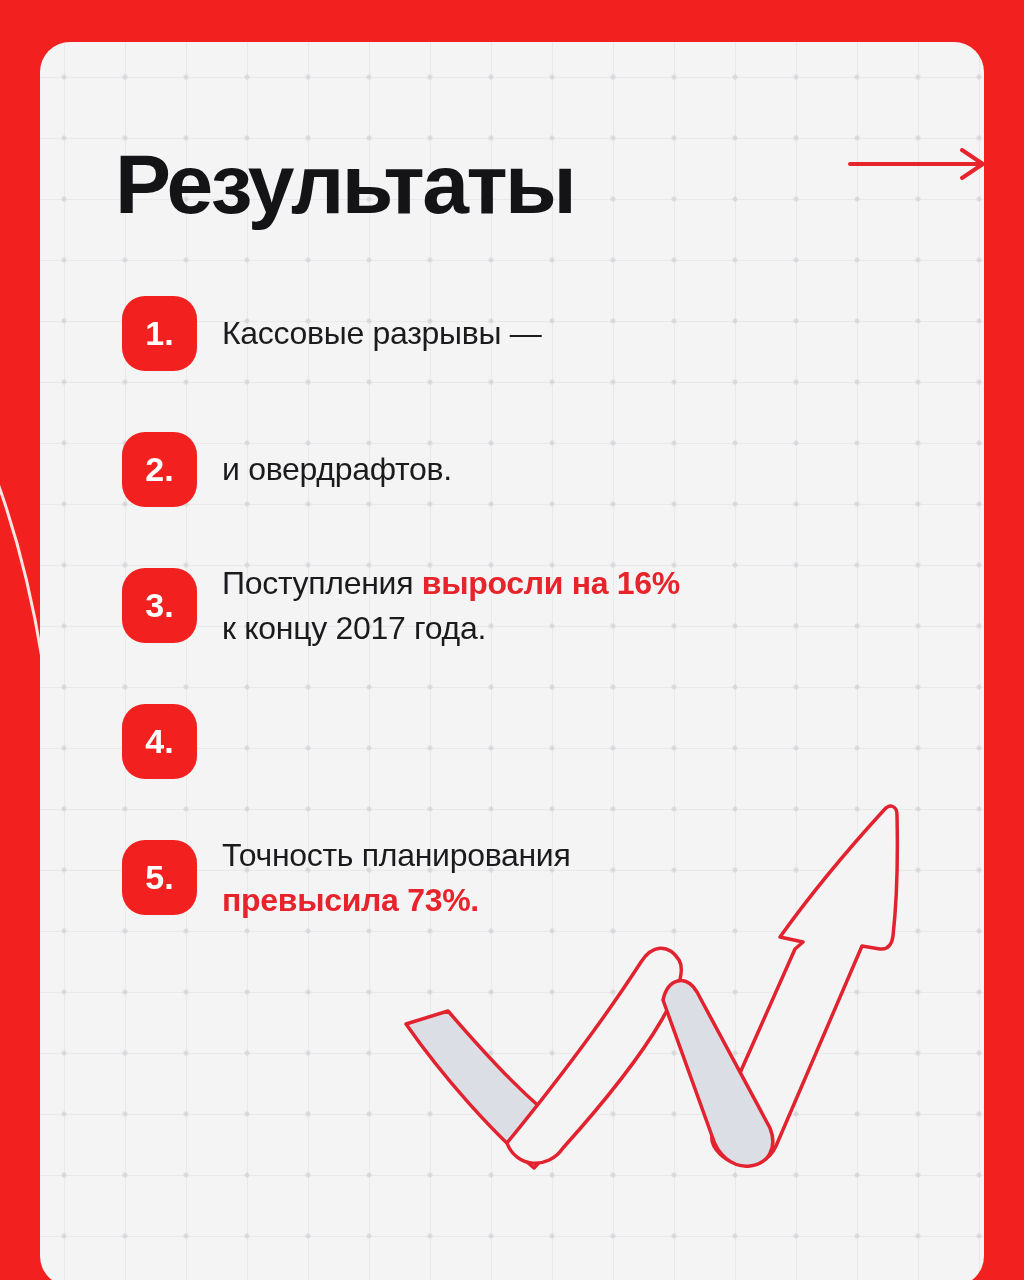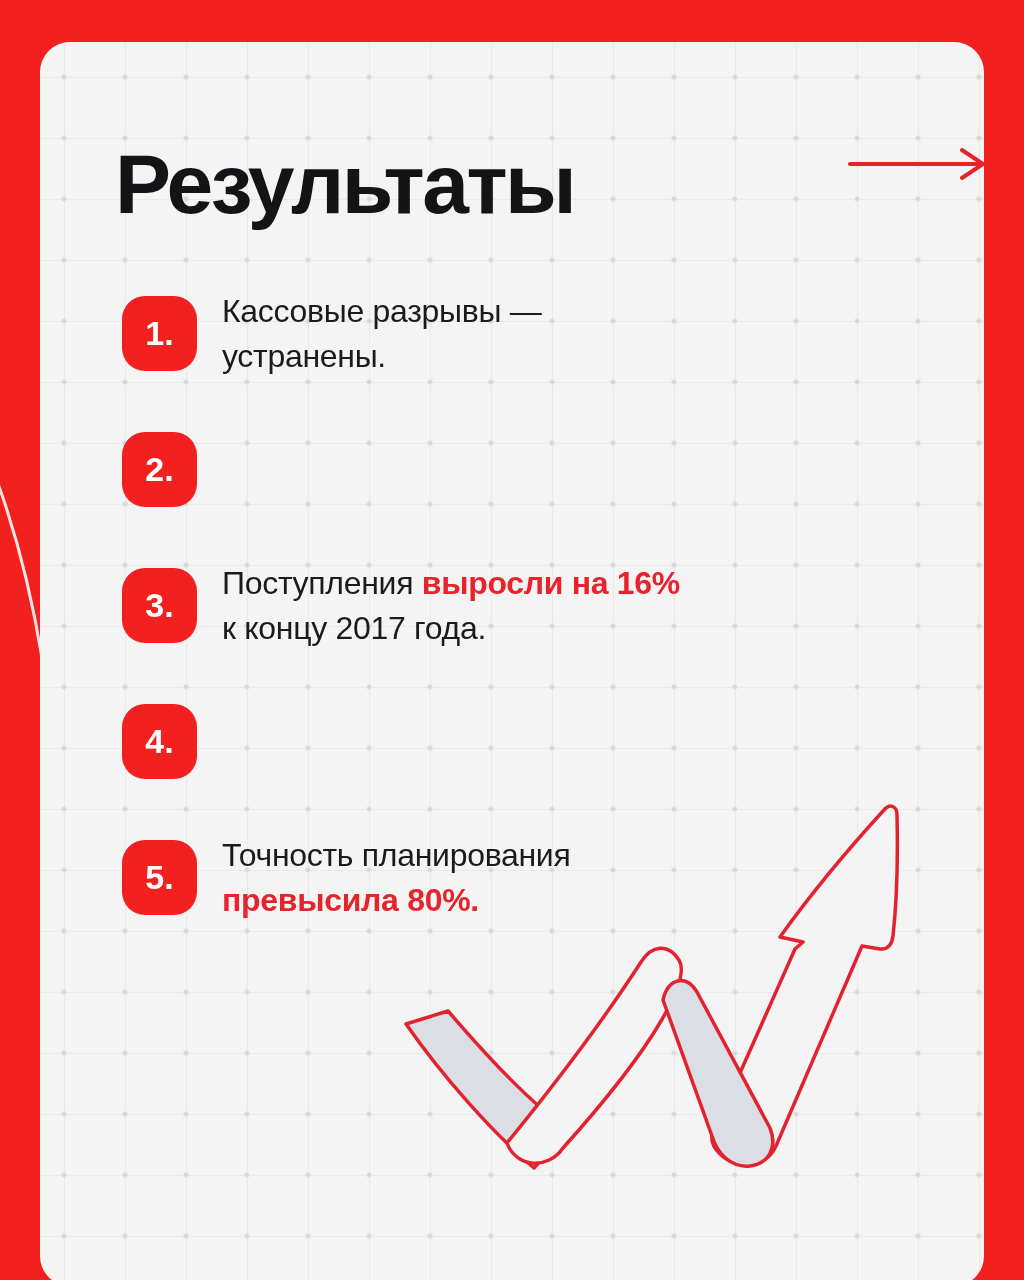--- a/index.html
+++ b/index.html
@@ -66,27 +66,27 @@
       <path d="M 10 26 L 140 26" stroke="var(--accent-text)" stroke-width="4" stroke-linecap="round"></path>
       <path d="M 122 12 L 143 26 L 122 40" stroke="var(--accent-text)" stroke-width="4" stroke-linecap="round" stroke-linejoin="round" fill="none"></path>
     </svg>
 
     <div class="items">
 
       <div class="item-row r1">
         <div class="badge">1.</div>
         <div class="item-text">
           <div><span>Кассовые разрывы —</span><span class="hl"></span></div>
-          <div><span>устранены.</span><span class="hl"></span></div>
         </div>
       </div>
 
       <div class="item-row r2">
         <div class="badge">2.</div>
         <div class="item-text">
+          <div><span>и овердрафтов.</span><span class="hl"></span></div>
         </div>
       </div>
 
       <div class="item-row r3">
         <div class="badge">3.</div>
         <div class="item-text">
           <div><span>Поступления </span><span class="hl">выросли на 16%</span></div>
           <div><span>к концу 2017 года.</span><span class="hl"></span></div>
         </div>
       </div>
@@ -94,21 +94,21 @@
       <div class="item-row r4">
         <div class="badge">4.</div>
         <div class="item-text">
         </div>
       </div>
 
       <div class="item-row r5">
         <div class="badge">5.</div>
         <div class="item-text">
           <div><span>Точность планирования</span><span class="hl"></span></div>
-          <div><span></span><span class="hl">превысила 80%.</span></div>
+          <div><span></span><span class="hl">превысила 73%.</span></div>
         </div>
       </div>
 
     </div>
 
     <svg class="growth-arrow" viewBox="380 782 580 440" fill="none" xmlns="http://www.w3.org/2000/svg" stroke-linejoin="round" stroke-linecap="round">
 
       <path d="M 406 1024 L 448 1011
                C 492 1062 530 1102 568 1130
                L 534 1168

